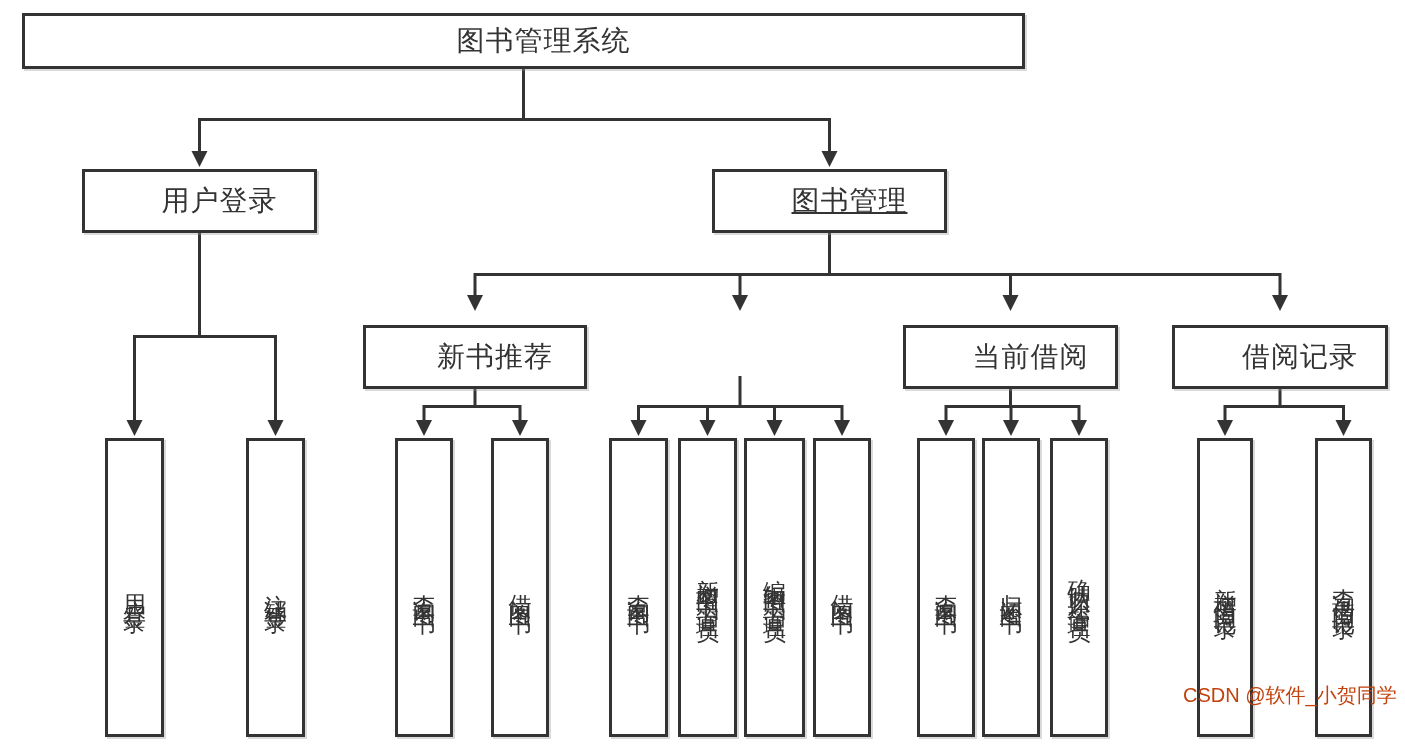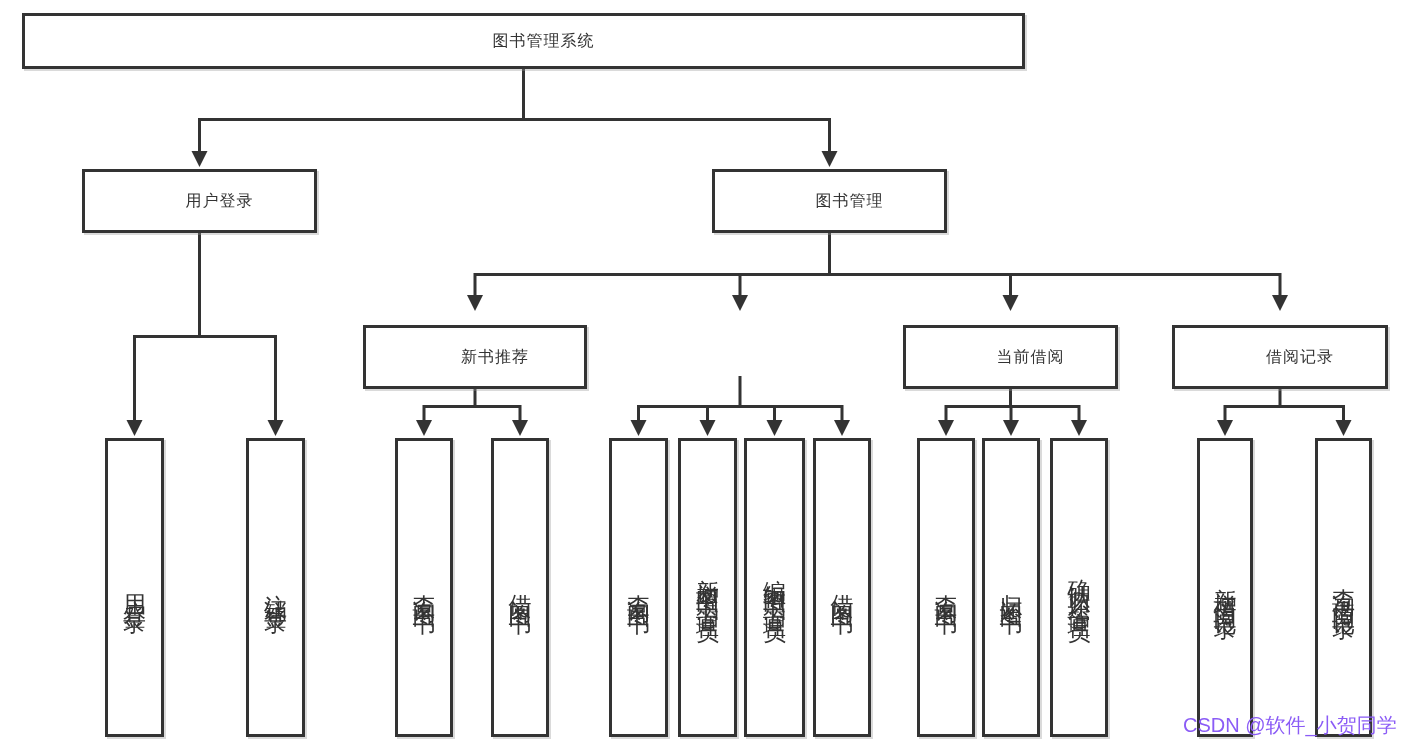--- a/index.html
+++ b/index.html
@@ -3,40 +3,40 @@
 <meta charset="utf-8">
 <title>图书管理系统</title>
 <style>
   html,body{margin:0;padding:0;background:#ffffff;}
   #canvas{position:relative;width:1405px;height:747px;background:#ffffff;overflow:hidden;
           font-family:"Liberation Sans","DejaVu Sans",sans-serif;}
   #connectors{position:absolute;left:0;top:0;z-index:1;}
   .box{position:absolute;box-sizing:border-box;background:#ffffff;border:3px solid #333333;
        color:#333333;display:flex;align-items:center;justify-content:center;z-index:2;
        box-shadow:2px 2px 0 rgba(150,150,150,0.35);}
-  .h-label{font-size:16px;letter-spacing:1px;white-space:nowrap;padding-left:40px;}
+  .h-label{font-size:28px;letter-spacing:1px;white-space:nowrap;padding-left:40px;}
   .leaf{writing-mode:vertical-rl;text-orientation:mixed;font-size:23px;letter-spacing:6px;
         line-height:1;}
   .top{left:22px;top:13px;width:1003px;height:56px;}
   .lv1-a{left:82px;top:169px;width:235px;height:64px;}
-  .lv1-b{left:712px;top:169px;width:235px;height:64px;}
+  .lv1-b{left:712px;top:169px;width:235px;height:64px;text-decoration:underline;}
   .lv2{top:313px;height:64px;margin-top:12px;}
   .lv2-a{left:363px;width:224px;}
   .lv2-b{left:633px;width:214px;}
   .lv2-c{left:903px;width:215px;}
   .lv2-d{left:1172px;width:216px;}
   .lf{top:438px;height:299px;}
   .g1b1{left:105px;width:59px;} .g1b2{left:246px;width:59px;}
   .g2b1{left:395px;width:58px;} .g2b2{left:491px;width:58px;}
   .g3b1{left:609px;width:59px;} .g3b2{left:678px;width:59px;}
   .g3b3{left:744px;width:61px;} .g3b4{left:813px;width:58px;}
   .g4b1{left:917px;width:58px;} .g4b2{left:982px;width:58px;} .g4b3{left:1050px;width:58px;}
   .g5b1{left:1197px;width:56px;} .g5b2{left:1315px;width:57px;}
-  .watermark{position:absolute;left:1183px;top:712px;z-index:6;font-size:20px;
-             color:#8b5cf6;white-space:nowrap;}
+  .watermark{position:absolute;left:1183px;top:682px;z-index:6;font-size:20px;
+             color:#c2410c;white-space:nowrap;}
   .edge{stroke:#333333;stroke-width:3;fill:none;}
   .arrow{fill:#333333;stroke:none;}
 </style>
 </head>
 <body>
 
 <div id="canvas">
 
   <svg id="connectors" width="1405" height="747" viewBox="0 0 1405 747">
 

